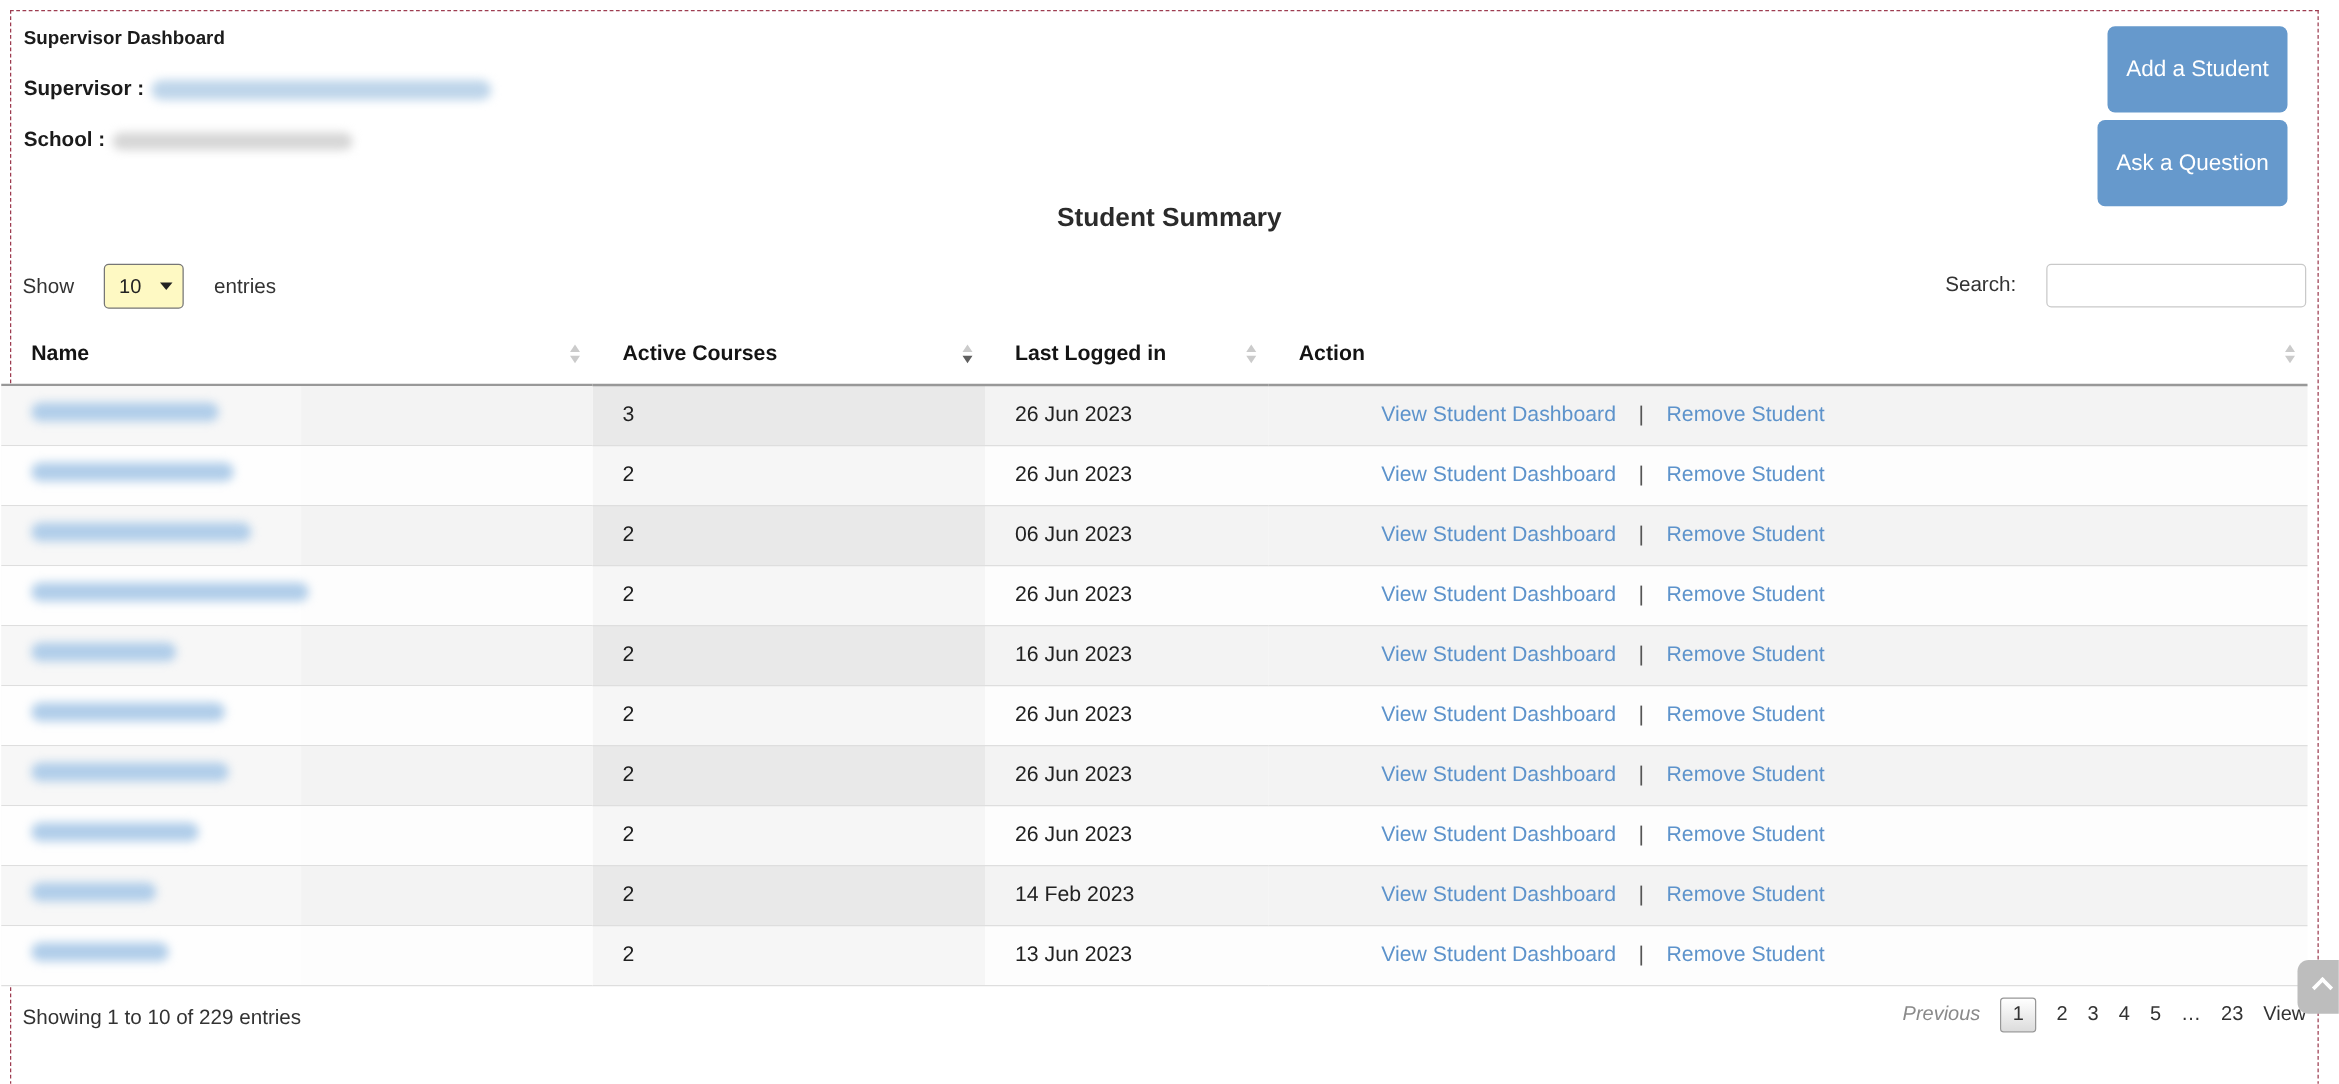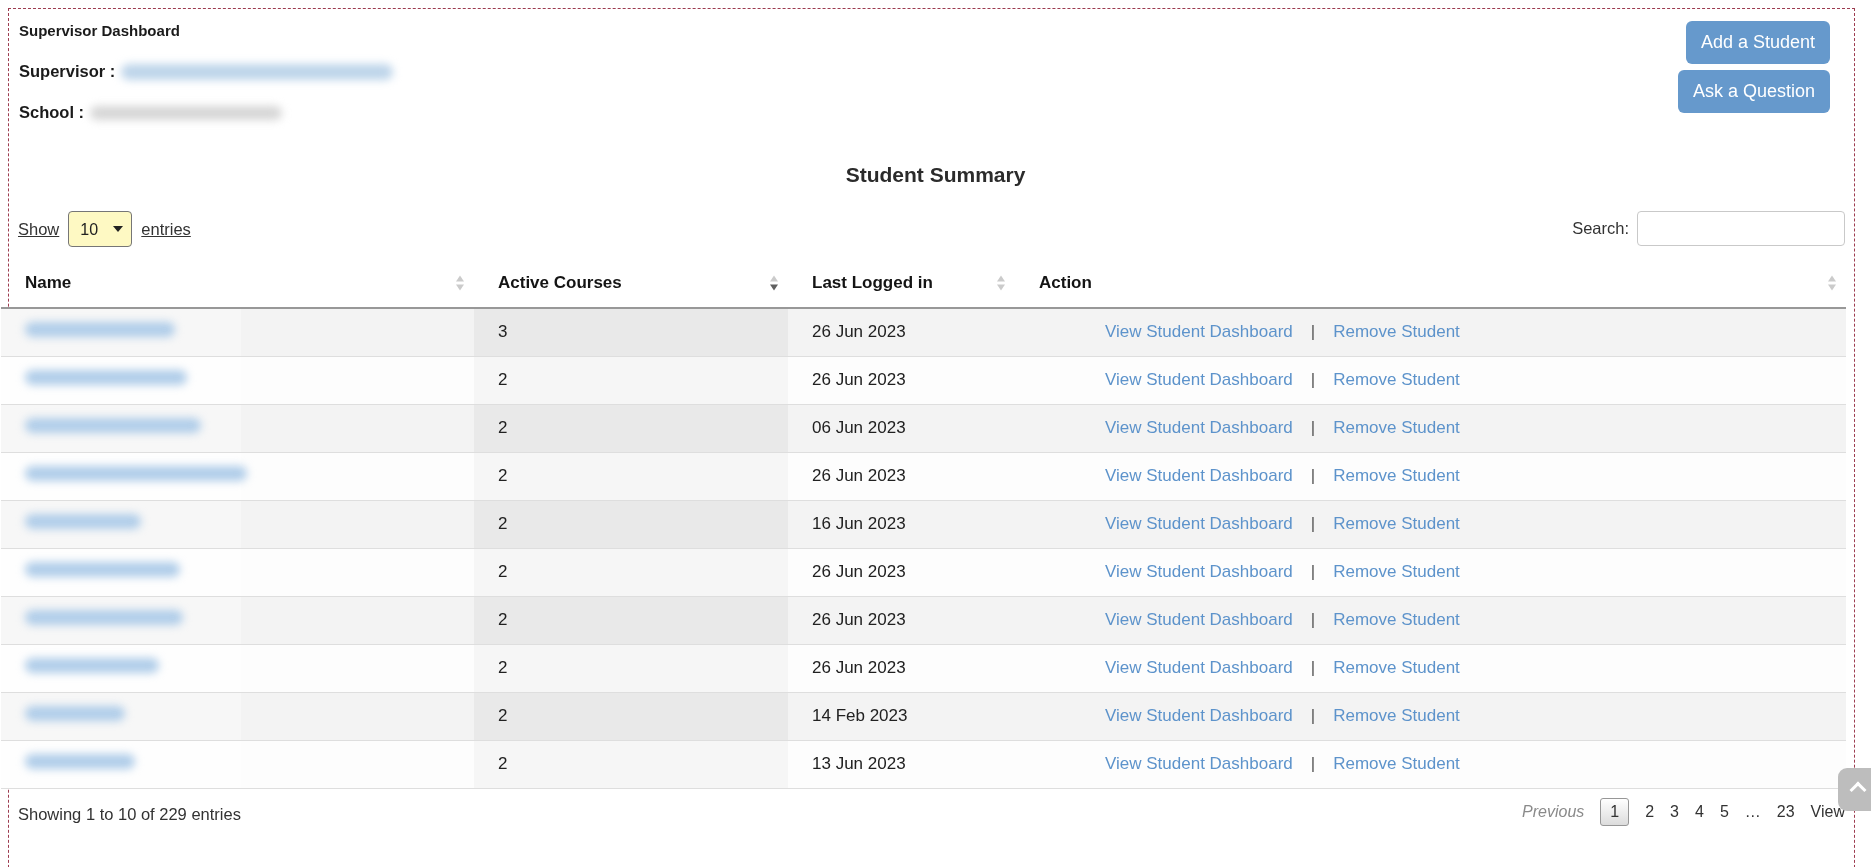--- a/index.html
+++ b/index.html
@@ -27,48 +27,48 @@
   .info-label { font-size:16.5px; font-weight:bold; color:#1b1b1b; white-space:pre; }
   .blob {
     display:inline-block; height:16px; border-radius:8px;
     filter:blur(4px);
   }
   .blob.blue { background:#bed5ea; }
   .blob.gray { background:#d6d6d6; height:14px; }
   .top-buttons { position:absolute; top:21px; right:41px; display:flex; flex-direction:column; align-items:flex-end; gap:6px; }
   .btn {
     display:inline-block; background:#6699cc; color:#fff; border:none;
-    font-family:inherit; font-size:18px; padding:11px 15px; border-radius:6px;
+    font-family:inherit; font-size:18px; padding:24px 15px; border-radius:6px;
     cursor:pointer; white-space:nowrap;
   }
   
   .summary-heading {
     position:absolute; top:163px; left:0; width:1871px;
     text-align:center; font-size:21px; font-weight:bold; color:#2b2b2b;
   }
   
   .controls-left {
     position:absolute; left:18px; top:211px;
-    display:flex; align-items:center; gap:9px; font-size:16.5px; color:#333;text-decoration:underline;
+    display:flex; align-items:center; gap:24px; font-size:16.5px; color:#333;
   }
   .select-wrap { position:relative; display:inline-block; }
   .select-wrap select {
     appearance:none; -webkit-appearance:none; -moz-appearance:none;
     width:64px; height:36px; padding:0 24px 0 11px;
     font-family:inherit; font-size:16px; color:#222;
     background:#fef9c3; border:1px solid #767676; border-radius:4px;
   }
   .select-wrap::after {
     content:""; position:absolute; right:9px; top:15px;
     border-left:5px solid transparent; border-right:5px solid transparent;
     border-top:6px solid #222; pointer-events:none;
   }
   .controls-right {
     position:absolute; right:26px; top:211px;
-    display:flex; align-items:center; gap:8px; font-size:16.5px; color:#333;
+    display:flex; align-items:center; gap:24px; font-size:16.5px; color:#333;
   }
   .search-input {
     width:208px; height:35px; border:1px solid #c9c9c9; border-radius:4px;
     background:#fff; font-family:inherit; font-size:16px; padding:0 8px; color:#222;
   }
   
   table.summary {
     position:absolute; left:1px; top:258px; width:1845px;
     border-collapse:collapse; table-layout:fixed;
   }

